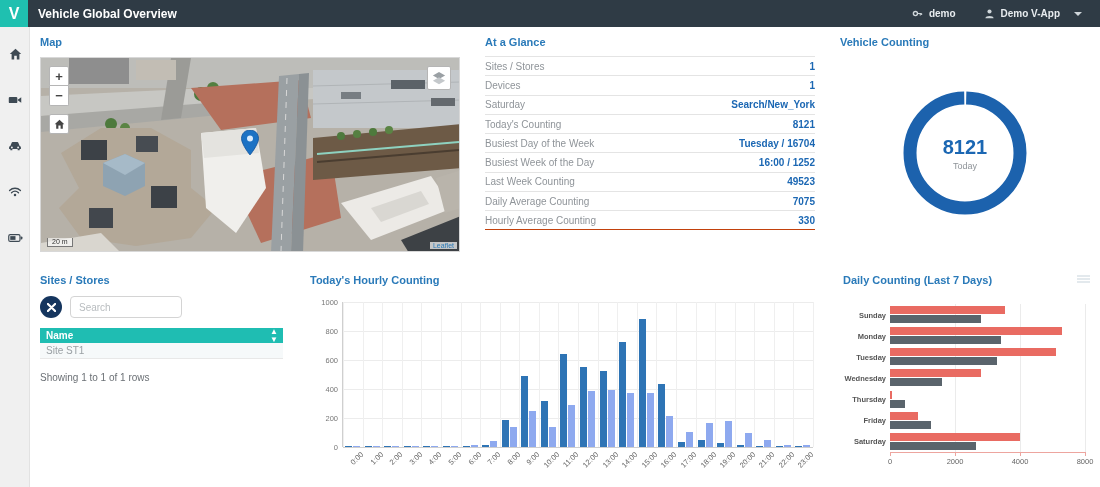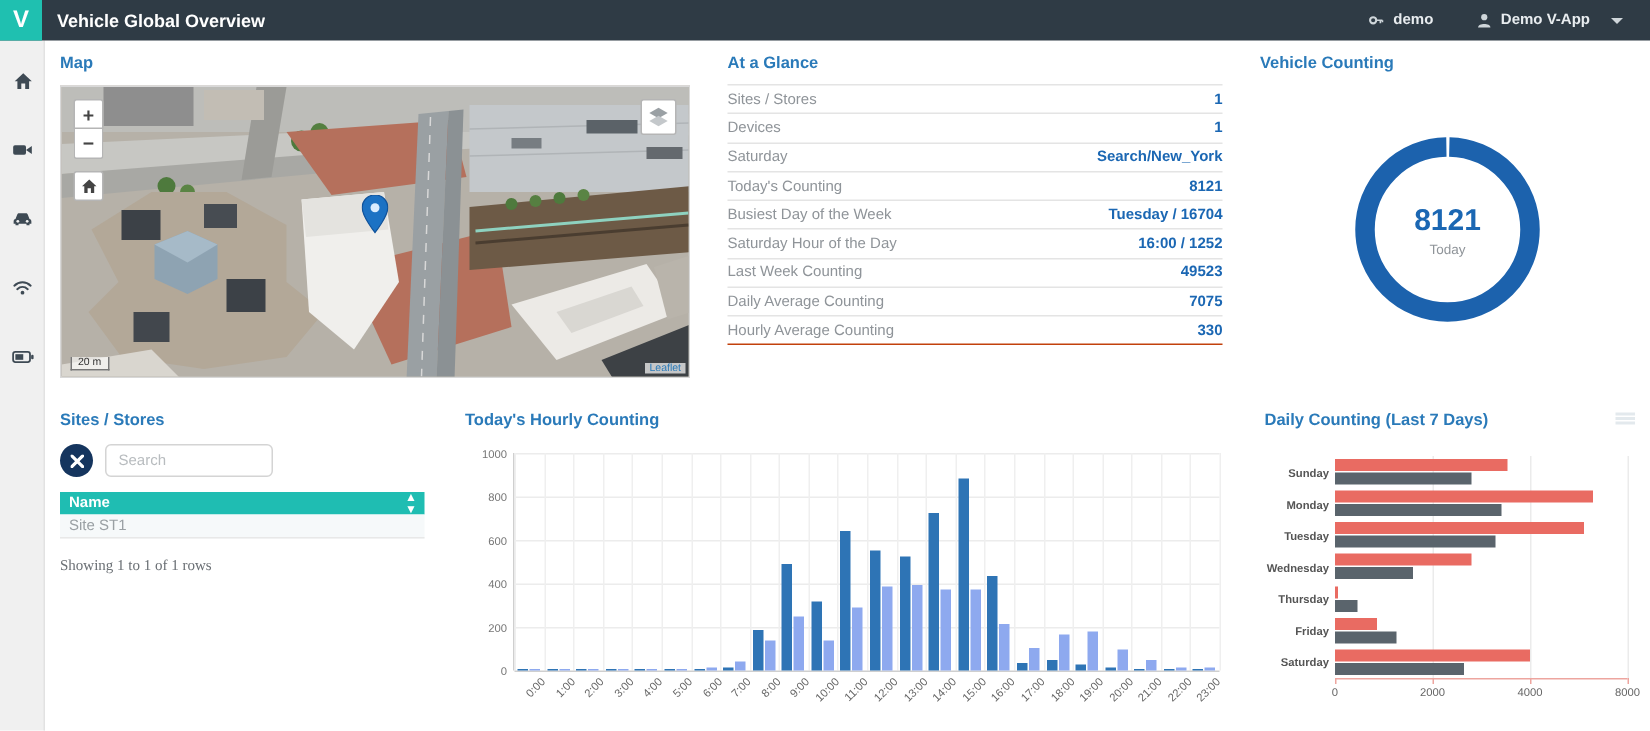--- a/index.html
+++ b/index.html
@@ -64,21 +64,21 @@
     font-size:10px; padding:0 8px; color:#444; outline:none;
     font-family:"Liberation Sans", sans-serif; }
   .search-input::placeholder { color:#b8bcbf; }
   .sites-table { margin-top:10px; width:243px; }
   .sites-head { background:#1fbdb2; color:#fff; font-size:10px; font-weight:bold;
     height:15px; display:flex; align-items:center; padding:0 6px; cursor:pointer; }
   .sort-icon { margin-left:auto; font-size:8px; line-height:8px; letter-spacing:-1px; }
   .sites-row { height:16px; display:flex; align-items:center; padding:0 6px;
     font-size:10px; color:#9aa0a4; background:#f6f9fa; border-bottom:1px solid #e8e8e8;
     cursor:pointer; }
-  .sites-footer { margin-top:13px; font-size:10px; color:#6b7075;font-family:Liberation Serif, serif; }
+  .sites-footer { margin-top:13px; font-size:10px; color:#6b7075; }
 
   
   .hourly-panel { position:absolute; left:310px; top:274px; width:505px; }
   .hchart { position:relative; margin-top:16px; margin-left:32px; width:470px; height:145px;
     border-left:1px solid #cfcfcf; }
   .hgrid-h { position:absolute; left:0; width:470px; height:1px; background:#ececec; }
   .hgrid-v { position:absolute; top:0; width:1px; height:145px; background:#efefef; }
   .hylab { position:absolute; right:474px; width:26px; text-align:right; font-size:7.5px;
     color:#777; transform:translateY(-4px); }
   .hbase { position:absolute; left:0; bottom:-1px; width:470px; height:1px; background:#cfcfcf; }
@@ -270,21 +270,21 @@
       </div>
       <div class="glance-row">
         <span class="glance-label">Today's Counting</span>
     <span class="glance-value">8121</span>
       </div>
       <div class="glance-row">
         <span class="glance-label">Busiest Day of the Week</span>
     <span class="glance-value">Tuesday / 16704</span>
       </div>
       <div class="glance-row">
-        <span class="glance-label">Saturday Hour of the Day</span>
+        <span class="glance-label">Busiest Week of the Day</span>
     <span class="glance-value">16:00 / 1252</span>
       </div>
       <div class="glance-row">
         <span class="glance-label">Last Week Counting</span>
     <span class="glance-value">49523</span>
       </div>
       <div class="glance-row">
         <span class="glance-label">Daily Average Counting</span>
     <span class="glance-value">7075</span>
       </div>

